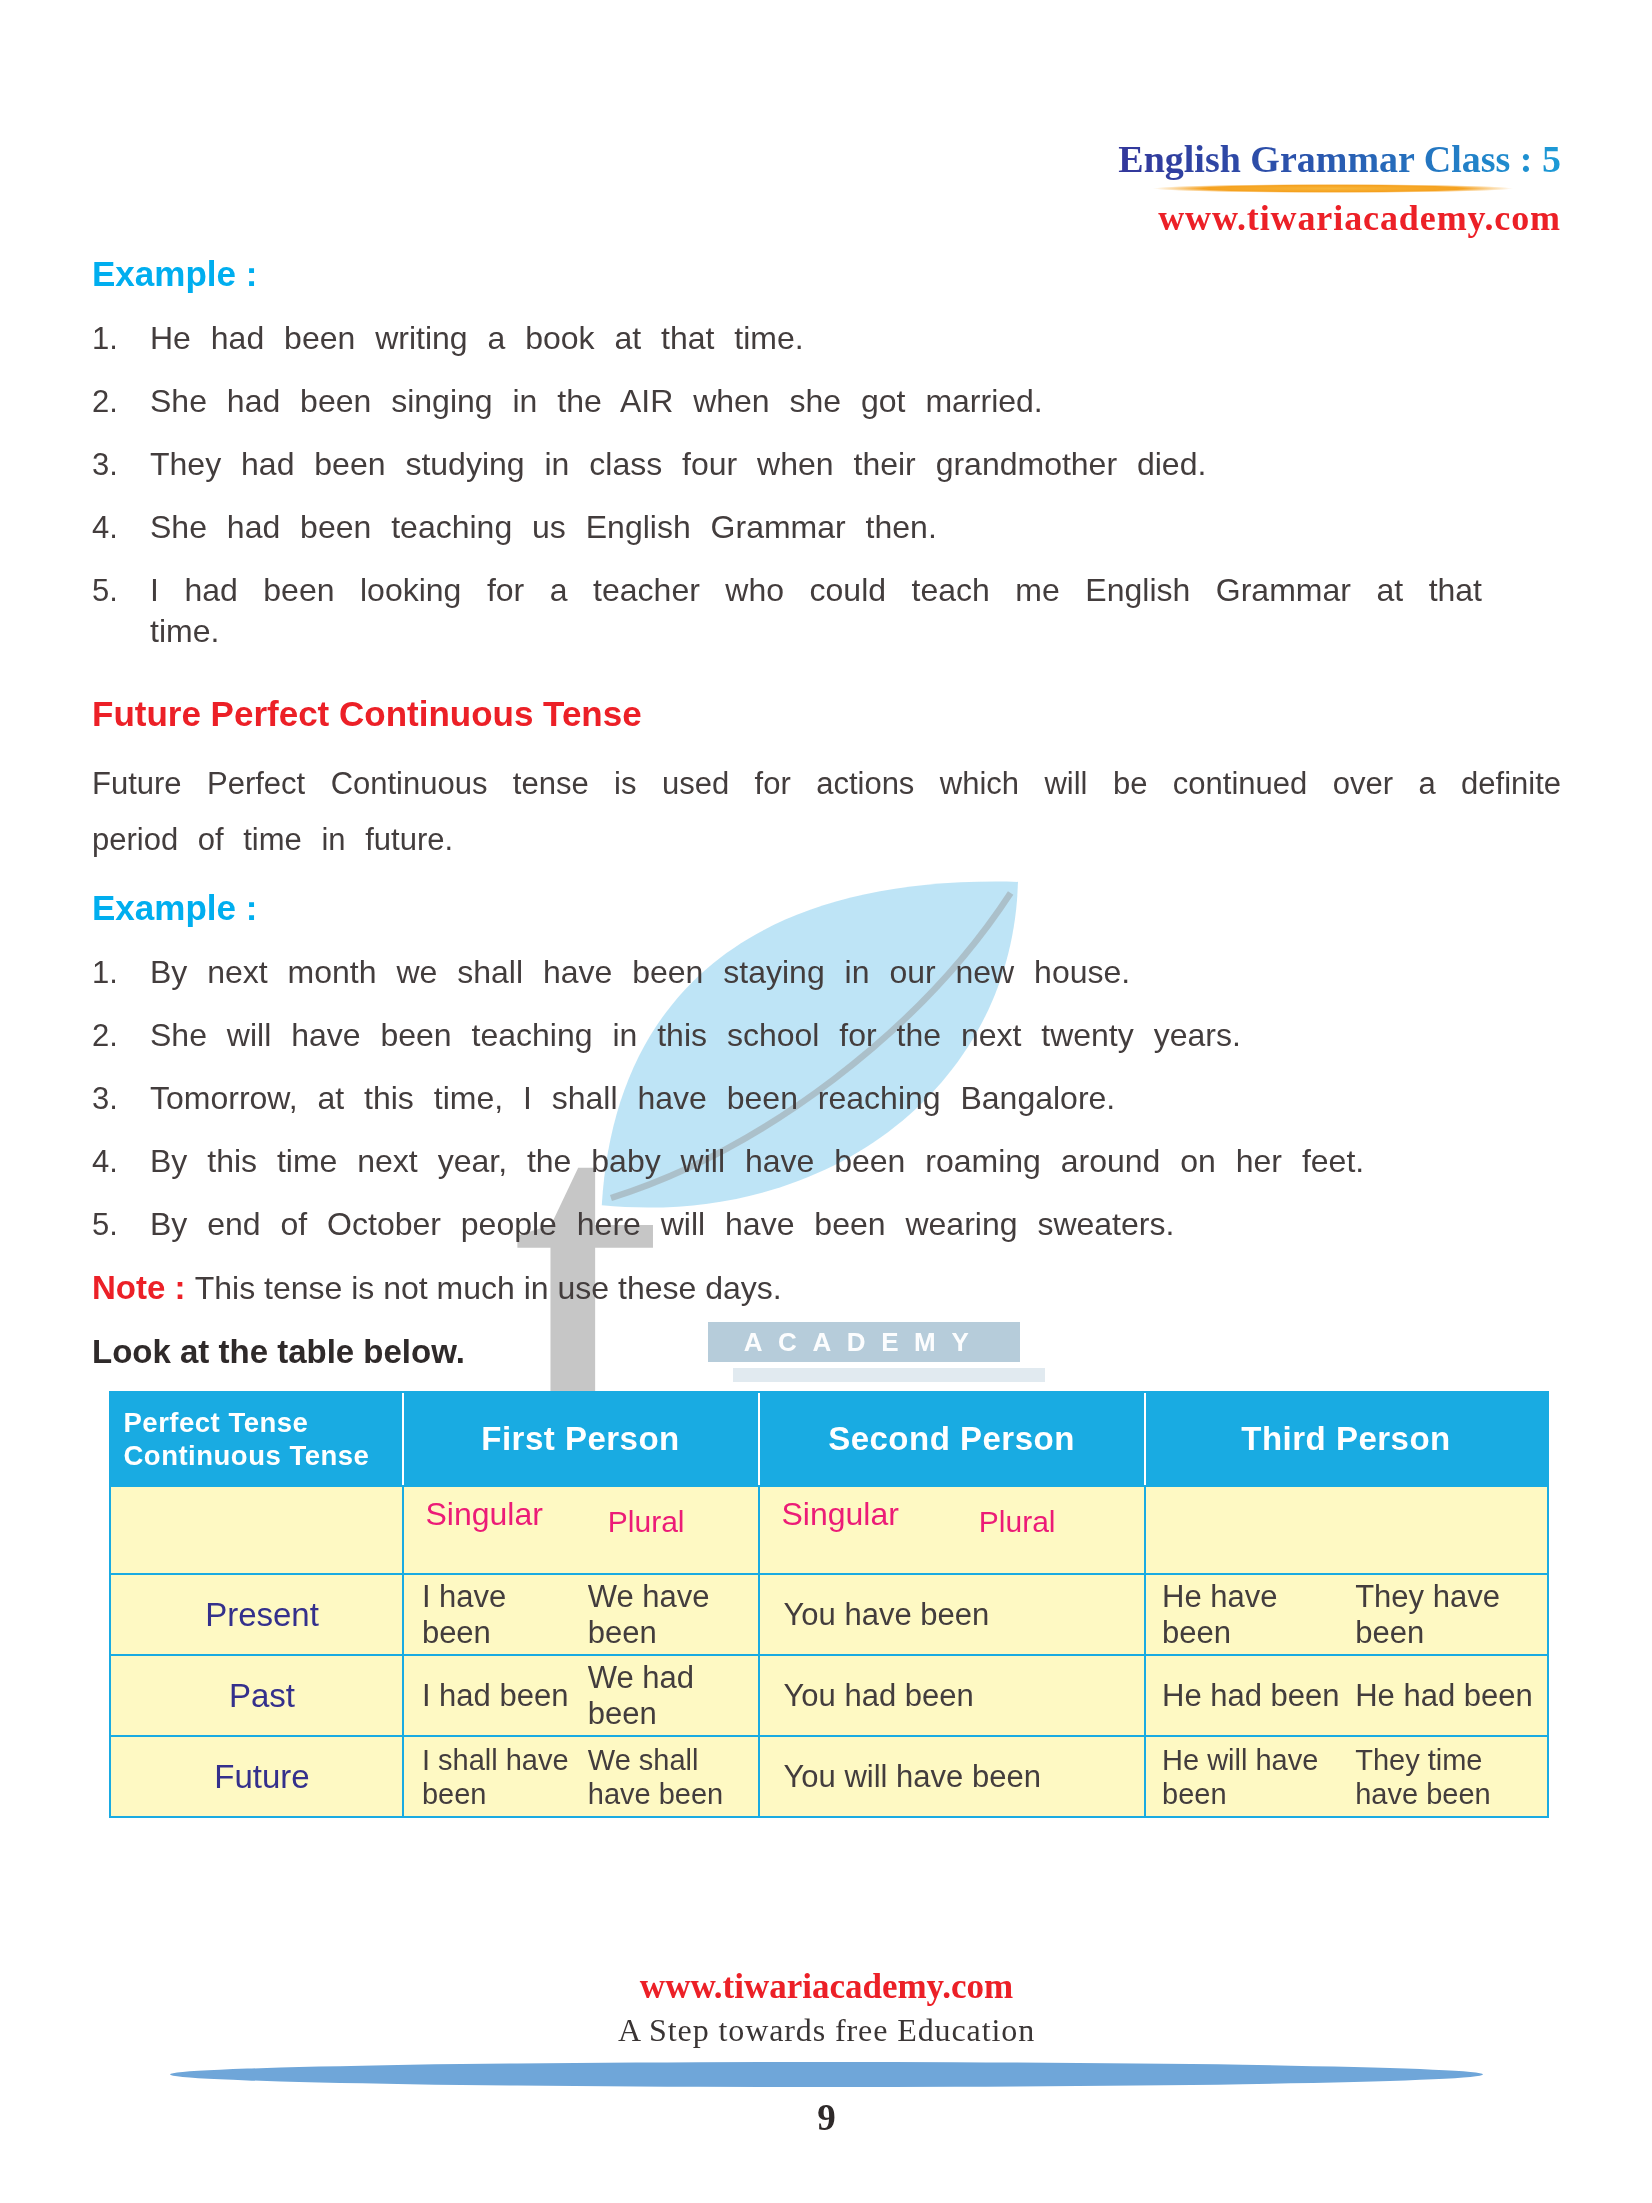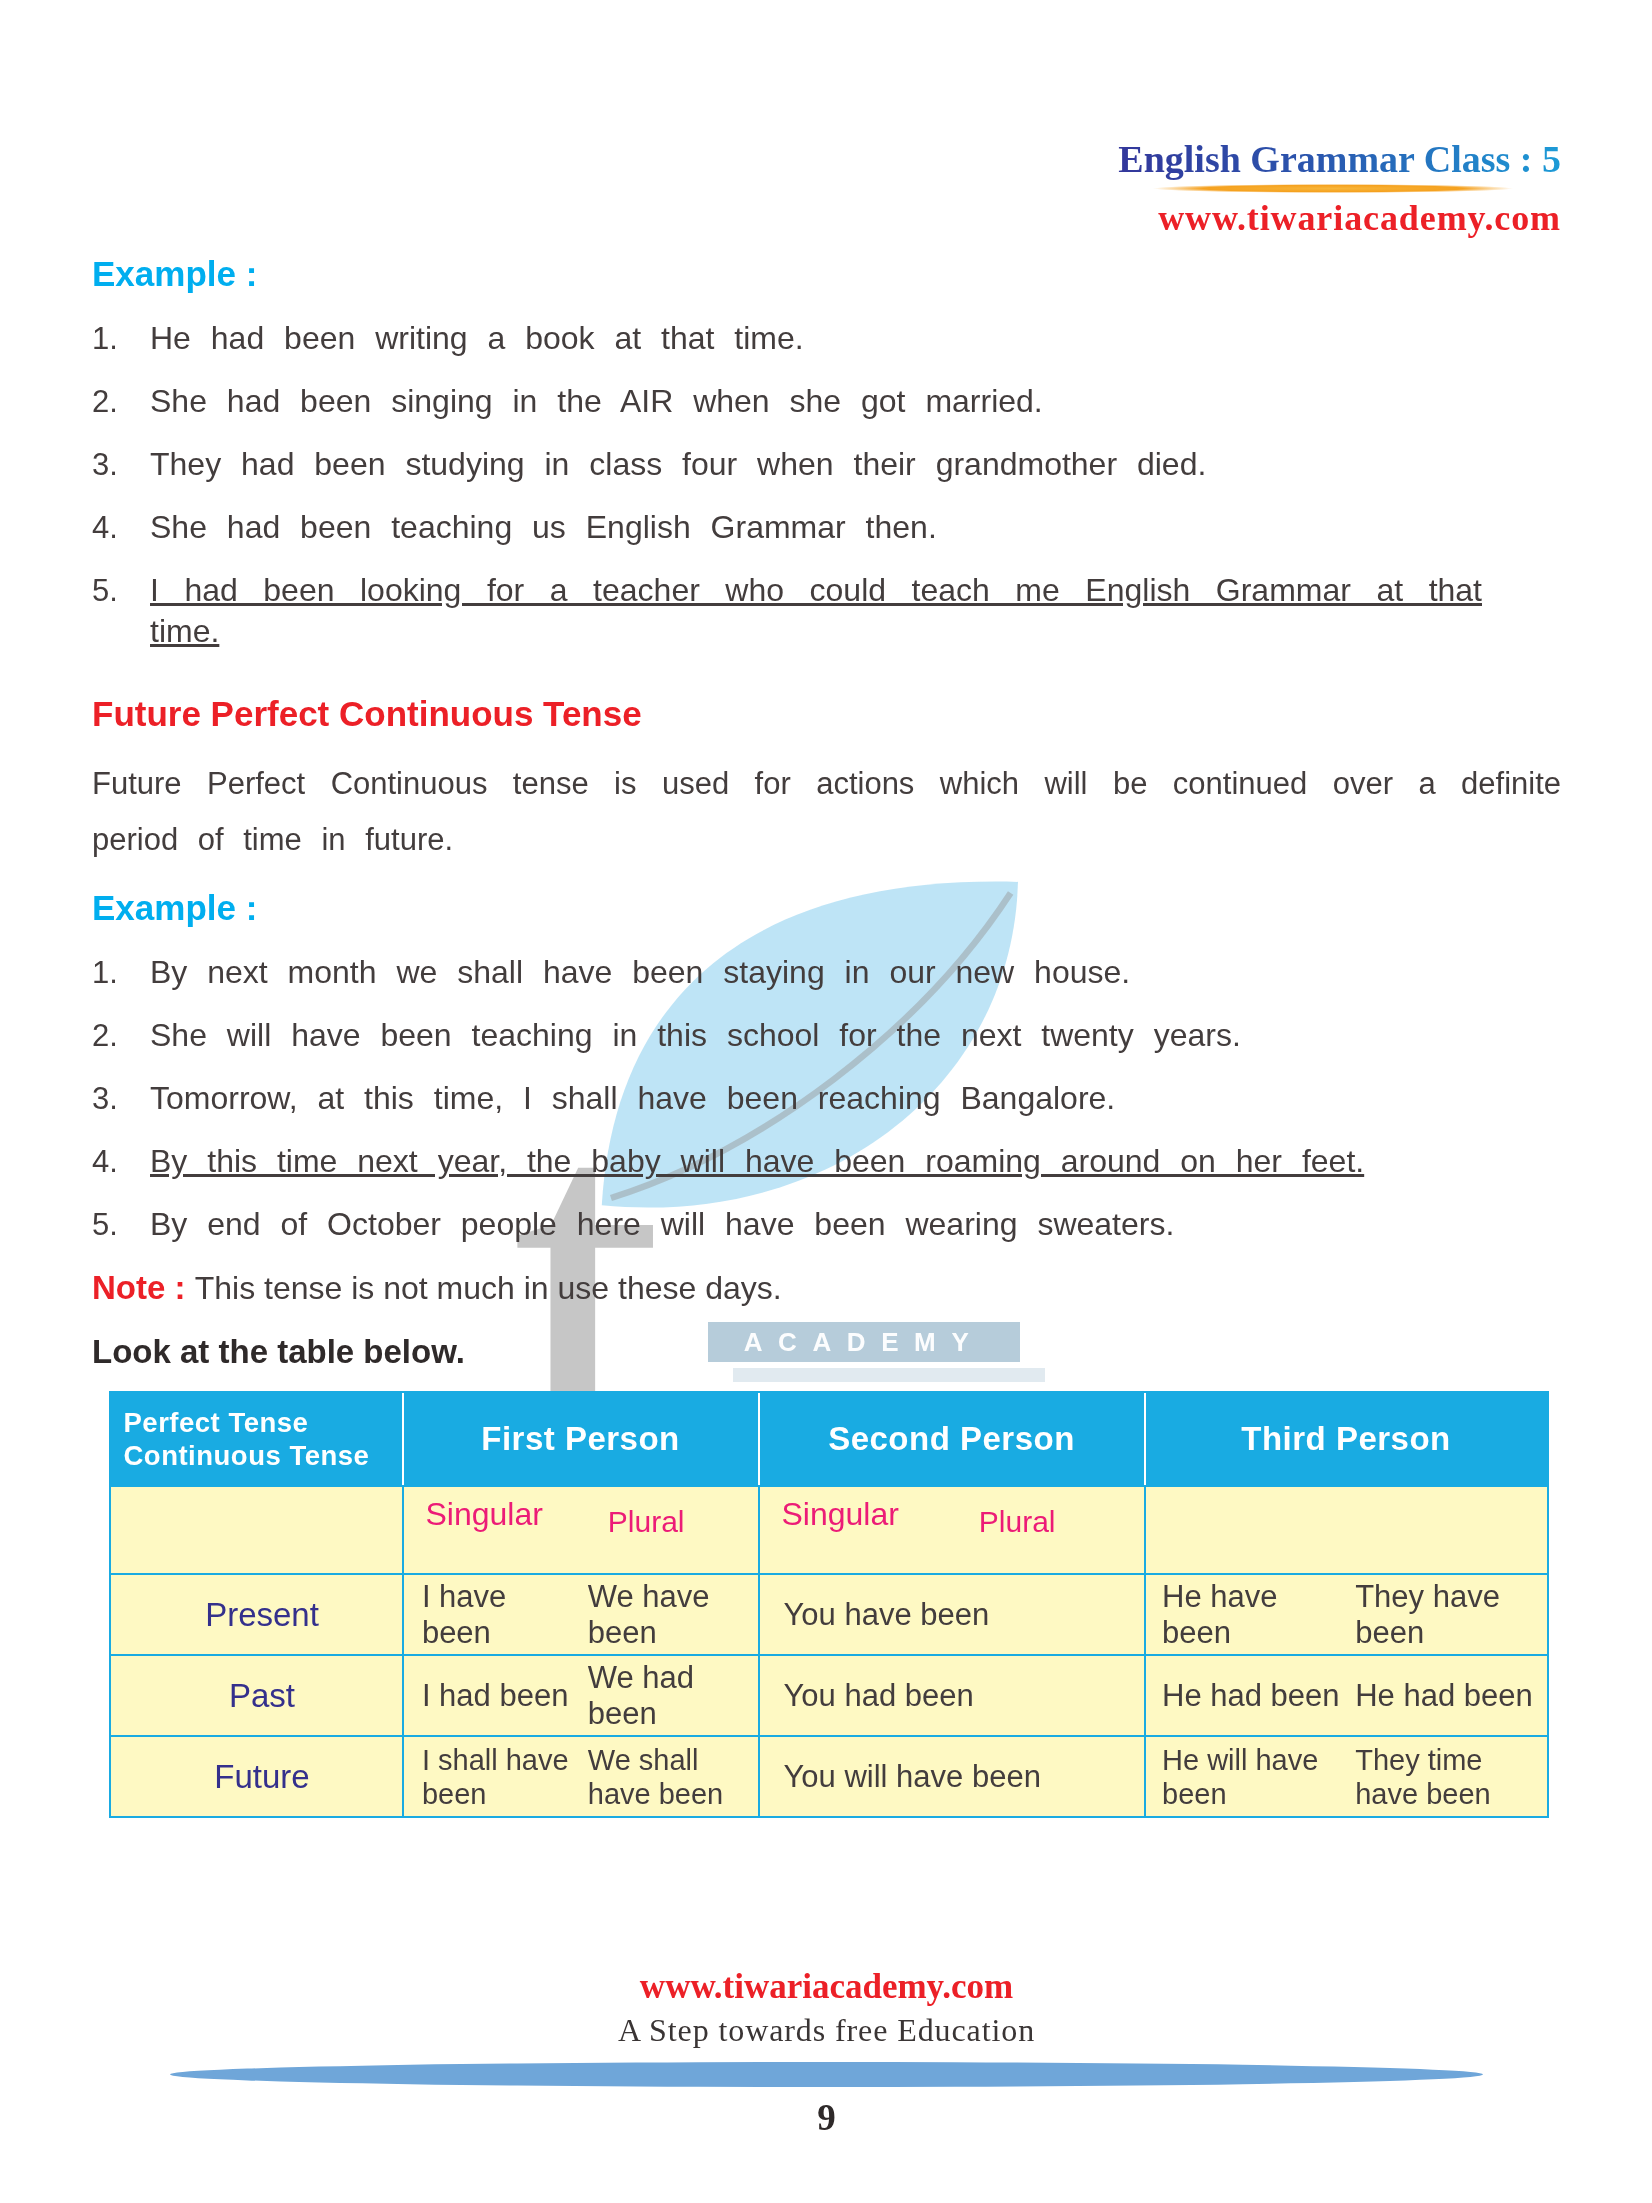--- a/index.html
+++ b/index.html
@@ -32,21 +32,21 @@
   .doc-site{font-family:"Liberation Serif",serif;font-weight:bold;font-size:36px;color:#ec2027;letter-spacing:0.9px;}
 
   .h-cyan{color:#00aeef;font-size:35px;font-weight:bold;margin:14.7px 0 0;}
   .h-cyan.second{margin-top:20px;}
   .h-red{color:#ec2027;font-size:35px;font-weight:bold;margin:42px 0 0;}
 
   .example-list{list-style:none;margin:24px 0 0;padding:0;}
   .example-list li{display:flex;margin-bottom:22px;}
   .num{flex:0 0 58px;font-size:31px;line-height:41px;}
   .txt{flex:1;font-size:32px;line-height:41px;text-align:justify;word-spacing:11px;}
-  li.two-line .txt{max-width:1332px;text-decoration:underline;}
+  li.two-line .txt{max-width:1332px;}
 
   .para{font-size:31px;line-height:56px;text-align:justify;word-spacing:11px;margin:22px 0 0;}
 
   .note-line{margin:14.7px 0 0;font-size:32px;line-height:42px;}
   .note-label{color:#ec2027;font-weight:bold;font-size:33px;margin-right:9.2px;}
   .table-intro{font-size:33px;font-weight:bold;color:#2f2a2a;margin:24px 0 0;}
 
   
   .tense-table{margin:20px 0 0 16.5px;width:1440px;border:2.8px solid #19abe2;background:#fef9c3;box-sizing:border-box;}
   .t-row{display:grid;grid-template-columns:293px 356px 386px auto;}

